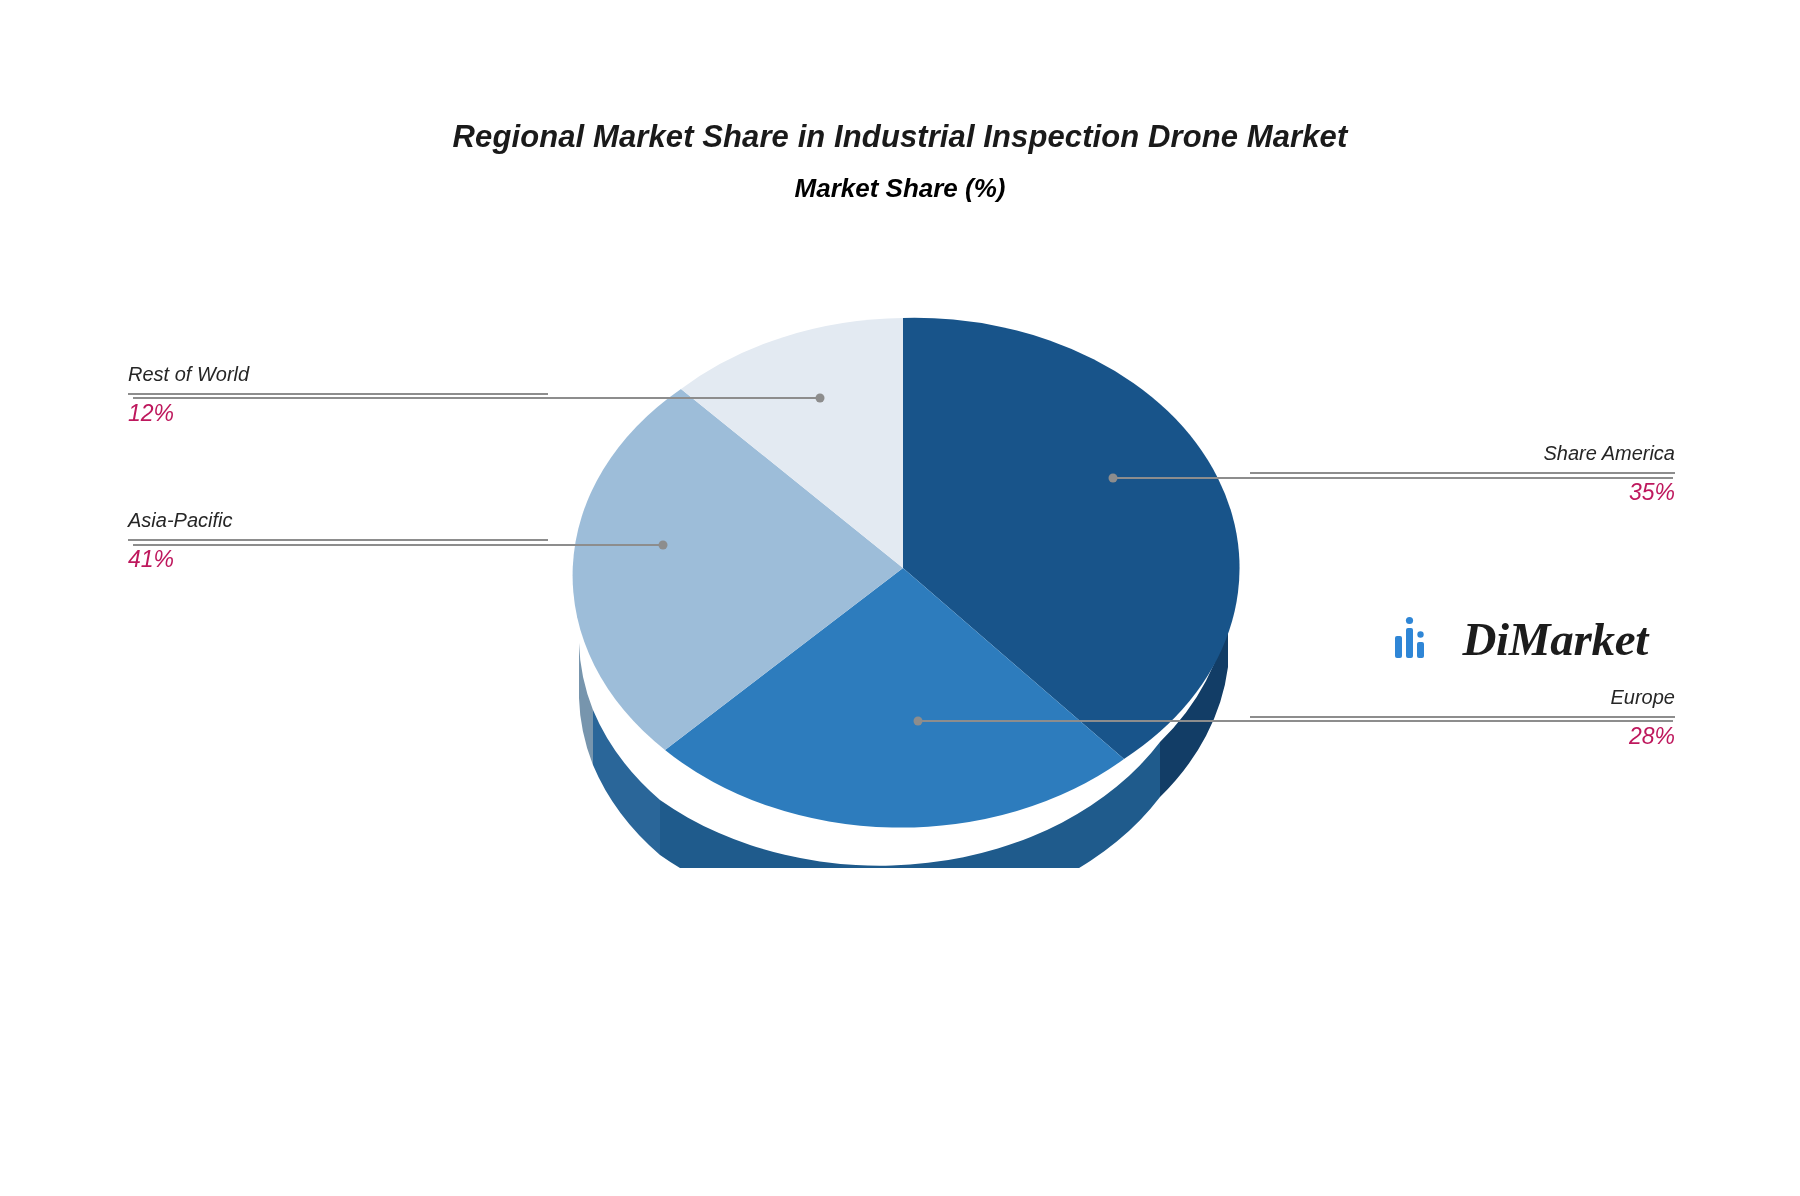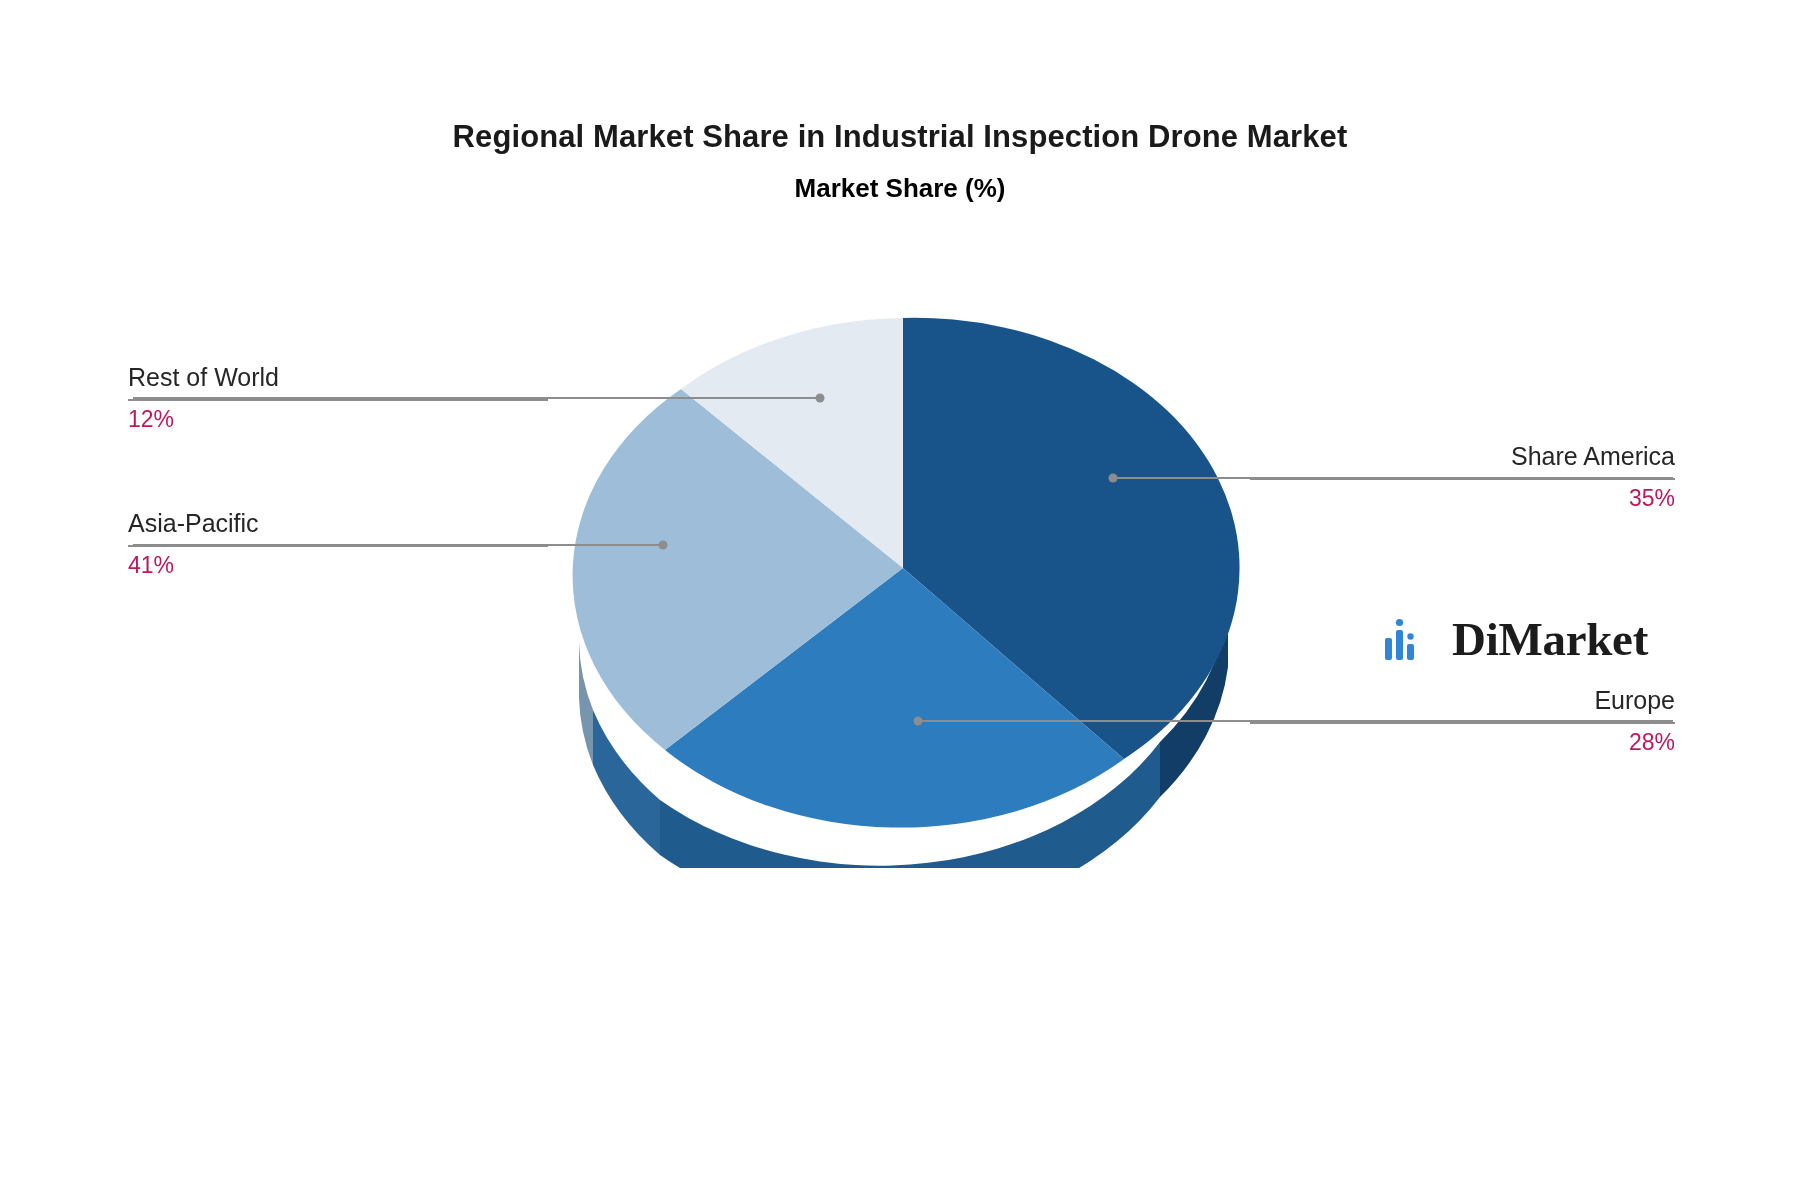--- a/index.html
+++ b/index.html
@@ -9,20 +9,21 @@
   }
   body {
     font-family: "Liberation Sans", sans-serif;
   }
   #canvas {
     position: relative;
     width: 1800px;
     height: 868px;
     background: #ffffff;
     overflow: hidden;
+    font-style: italic;
   }
 
   
   #title-block {
     position: absolute;
     top: 118px;
     left: 0;
     width: 1800px;
     text-align: center;
   }
@@ -54,21 +55,21 @@
     left: 0;
     top: 0;
   }
 
   
   .callout {
     position: absolute;
     width: 420px;
   }
   .callout .cl-name {
-    font-size: 25px;
+    font-size: 20px;
     color: #262626;
     line-height: 1.25;
     white-space: nowrap;
   }
   .callout .cl-rule {
     height: 2px;
     background: #8d8d8d;
     margin: 6px 0 4px 0;
   }
   .callout .cl-value {
@@ -85,21 +86,21 @@
   #callout-asia-pacific  { left: 128px; top: 508px; }
   #callout-north-america { left: 1250px; top: 441px; width: 425px; }
   #callout-europe        { left: 1250px; top: 685px; width: 425px; }
 
   
   #logo {
     position: absolute;
     right: 152px;
     bottom: 205px;
     display: flex;
-    align-items: center;
+    align-items: flex-start;
     gap: 25px;
   }
   #logo-mark {
     display: block;
   }
   #logo-text {
     font-family: "Liberation Serif", serif;
     font-size: 47px;
     font-weight: bold;
     color: #1c1c1c;

